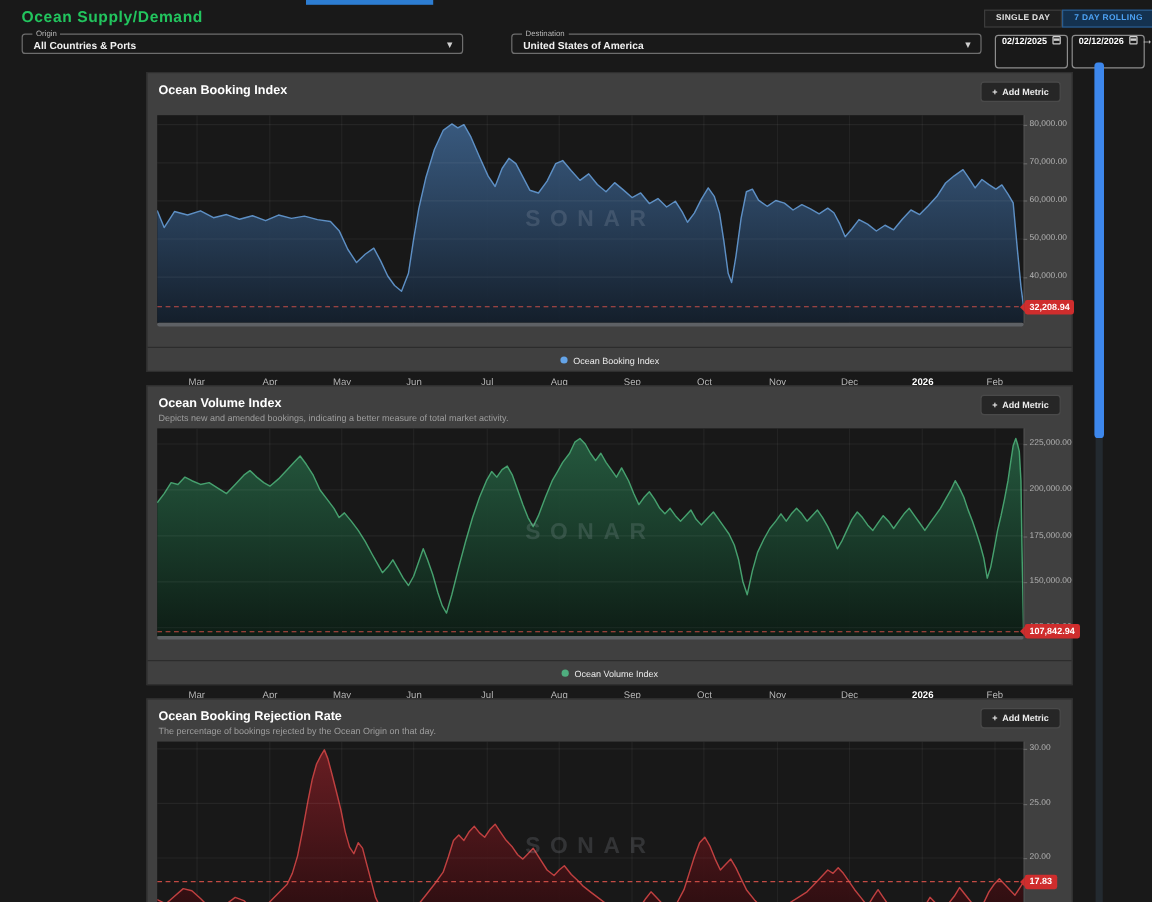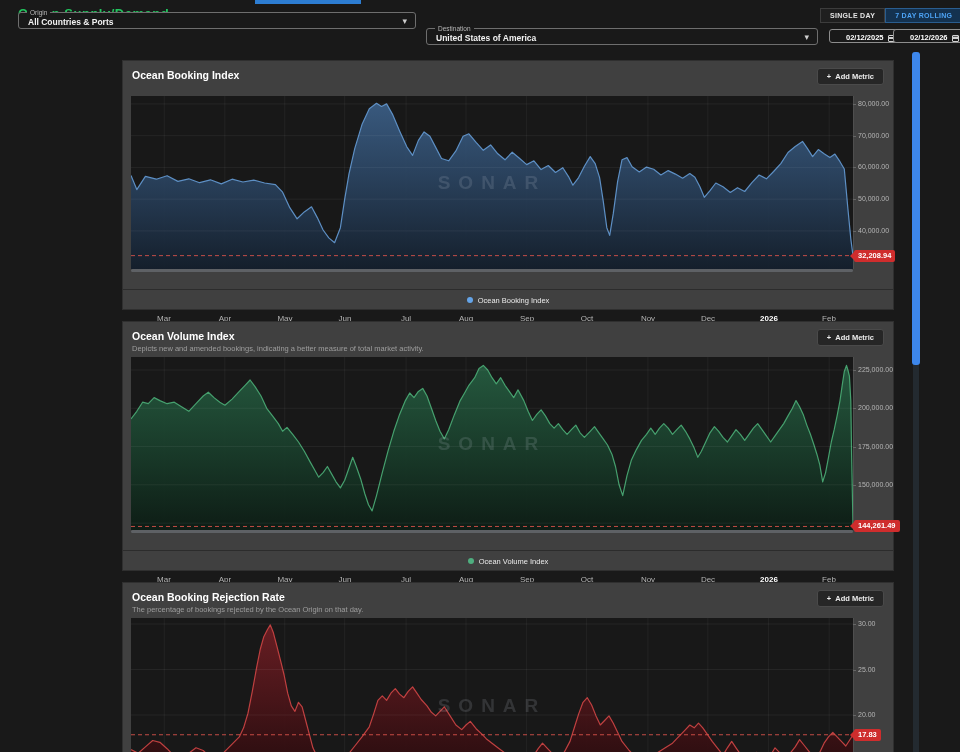--- a/index.html
+++ b/index.html
@@ -20,25 +20,25 @@
   .seg{position:absolute;top:8px;left:820px;display:flex;}
   .seg-btn{height:15px;line-height:13px;padding:0 9px;font-size:7px;font-weight:bold;letter-spacing:.3px;
     color:#e4e4e4;background:#1f1f1f;border:1px solid #3c3c3c;white-space:nowrap;font-family:inherit;cursor:pointer;}
   .seg-btn + .seg-btn{border-left:none;}
   .seg-btn.active{background:var(--active-range-bg);color:var(--active-range-text);border:1px solid #2a5d8f;}
 
   .field{position:absolute;height:17px;border:1px solid #6e6e6e;border-radius:3px;background:#191919;cursor:pointer;}
   .field .lbl{position:absolute;top:-4px;left:8px;font-size:6.5px;line-height:7px;color:#b8b8b8;background:#191919;padding:0 3px;}
   .field .val{position:absolute;left:9px;top:4px;font-size:8.5px;font-weight:bold;color:#f2f2f2;white-space:nowrap;}
   .field .caret{position:absolute;right:8px;top:3px;color:#cfcfcf;font-size:9px;line-height:10px;}
-  #origin{left:18px;top:12px;width:398px;}
+  #origin{left:18px;top:28px;width:368px;}
   #destination{left:426px;top:28px;width:392px;}
 
-  .date{position:absolute;top:29px;height:14px;border:1px solid #8d8d8d;border-radius:3px;display:flex;align-items:flex-end;gap:4px;
-    padding:0 16px;font-size:7.5px;font-weight:bold;color:#fff;background:#191919;cursor:pointer;}
+  .date{position:absolute;top:29px;height:28px;border:1px solid #8d8d8d;border-radius:3px;display:flex;align-items:flex-start;gap:4px;
+    padding:0 5px;font-size:7.5px;font-weight:bold;color:#fff;background:#191919;cursor:pointer;}
   #date-from{left:829px;} #date-to{left:893px;}
   .cal{width:7px;height:7px;border:1px solid #d0d0d0;border-radius:1px;position:relative;display:inline-block;flex:0 0 auto;}
   .cal::before{content:"";position:absolute;left:0;right:0;top:1px;height:2px;background:#d0d0d0;}
   .go-arrow{position:absolute;left:951px;top:29px;font-size:10px;color:#e0e0e0;cursor:pointer;}
 
   .main{position:absolute;left:122px;top:60px;width:772px;display:flex;flex-direction:column;gap:11px;}
   .panel{position:relative;height:250px;background:#404040;border:1px solid #2f2f2f;flex:0 0 auto;}
   .p-title{position:absolute;left:9px;top:8px;font-size:10.5px;font-weight:bold;color:#fff;}
   .p-sub{position:absolute;left:9px;top:22px;font-size:7.5px;color:#9d9d9d;}
   .add-metric{position:absolute;right:9px;top:7px;height:17px;padding:0 9px;background:#262626;border:1px solid #4a4a4a;border-radius:3px;
@@ -205,21 +205,21 @@
           <line x1="0" x2="722" y1="166.11061946902655" y2="166.11061946902655" stroke="rgba(255,255,255,0.06)"></line>
           <line x1="0" x2="722" y1="127.83628318584071" y2="127.83628318584071" stroke="rgba(255,255,255,0.06)"></line>
           <line x1="0" x2="722" y1="89.56194690265487" y2="89.56194690265487" stroke="rgba(255,255,255,0.06)"></line>
           <line x1="0" x2="722" y1="51.28761061946903" y2="51.28761061946903" stroke="rgba(255,255,255,0.06)"></line>
           <line x1="0" x2="722" y1="13.013274336283187" y2="13.013274336283187" stroke="rgba(255,255,255,0.06)"></line>
           <line x1="0" x2="722" y1="169.46198159292035" y2="169.46198159292035" stroke="#e0544c" stroke-dasharray="4 3" stroke-width="1" opacity="0.85"></line>
         </svg>
       <div class="watermark" style="height:173px">SONAR</div>
       <div class="vaxis" style="height:173px"></div>
       <div class="hscroll" style="top:173px"></div>
-      <div class="badge" style="top: 163px;">144,261.49</div>
+      <div class="badge" style="top: 163px;">107,842.94</div>
       <div class="xaxis">
           <span style="left: 33px;">Mar</span>
           <span style="left: 94px;">Apr</span>
           <span style="left: 154px;">May</span>
           <span style="left: 214px;">Jun</span>
           <span style="left: 275px;">Jul</span>
           <span style="left: 335px;">Aug</span>
           <span style="left: 396px;">Sep</span>
           <span style="left: 456px;">Oct</span>
           <span style="left: 517px;">Nov</span>

